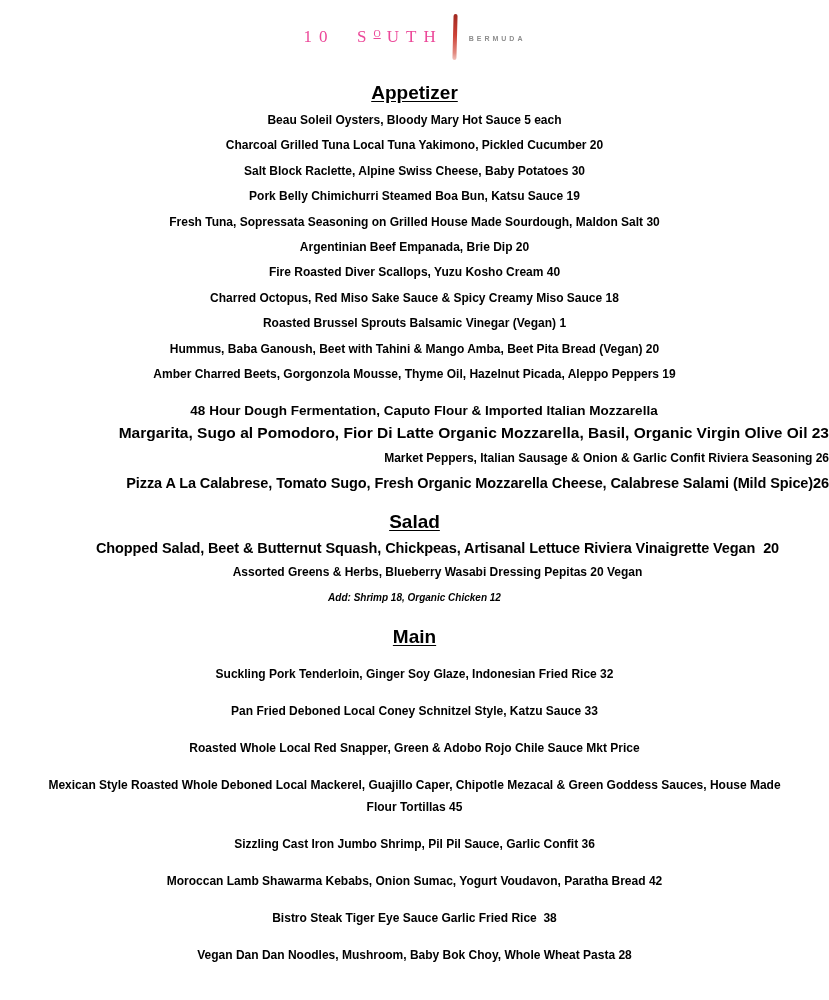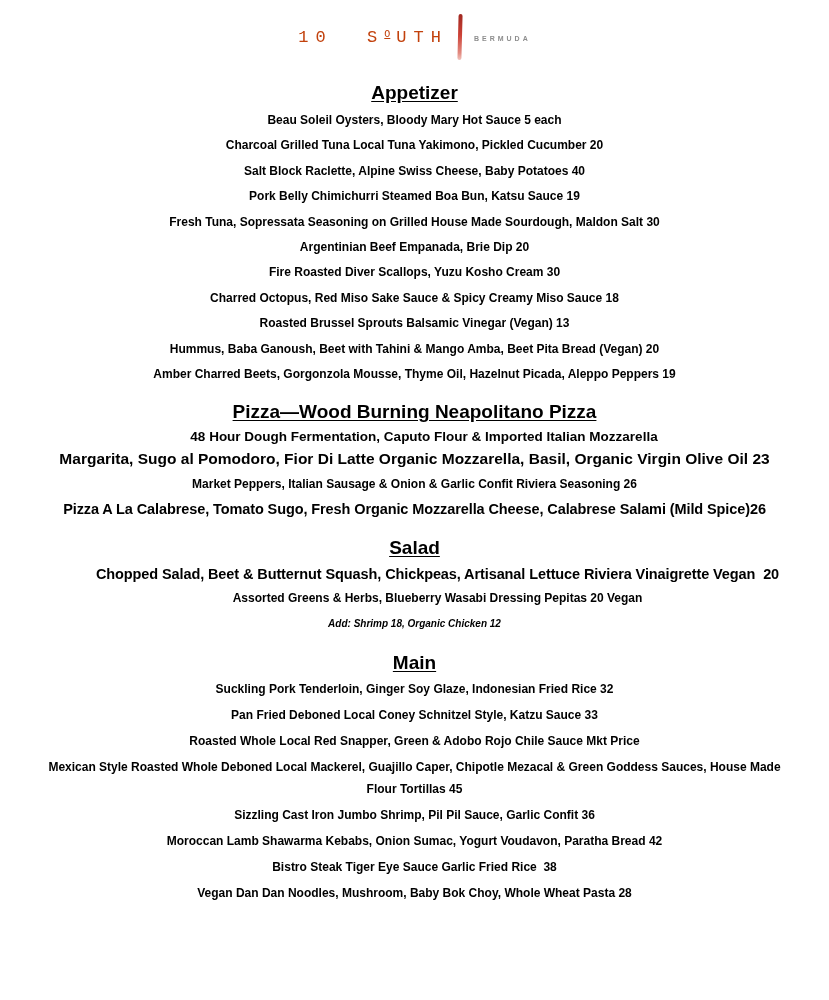--- a/index.html
+++ b/index.html
@@ -12,23 +12,23 @@
   }
   
   .logo {
     padding-top: 12px;
     height: 50px;
     display: flex;
     align-items: center;
     justify-content: center;
   }
   .brand {
-    font-family: Liberation Mono, monospace;
+    font-family: Liberation Serif, serif;
     font-size: 17px;
-    color: #c2410c;
+    color: #ec4899;
     letter-spacing: 7px;
     white-space: pre;
   }
   .brand .o-small {
     font-size: 10px;
     vertical-align: 5px;
     text-decoration: underline;
     letter-spacing: 0;
     margin-right: 6px;
   }
@@ -68,36 +68,36 @@
   .s-appetizer .item { line-height: 25.4px; }
   .s-pizza { margin-top: 14px; }
   .s-pizza .subtitle {
     margin: 1px;
     font-weight: bold;
     font-size: 13.5px;
     line-height: 19px;
     white-space: pre;
     padding-left: 19px;
   }
-  .s-pizza .item { line-height: 24.6px; }
+  .s-pizza .item { line-height: 24.6px; text-align: right; }
   .item.wide { font-size: 15.5px; }
   .item.condensed { font-size: 14px; letter-spacing: -0.1px; }
   .item.condensed2 { font-size: 14.5px; letter-spacing: -0.1px; }
   .s-salad { margin-top: 16px; }
   .s-salad .item { line-height: 23.5px; padding-left: 46px; }
   .s-salad .note {
     margin: 2px 0 0 0;
     font-weight: bold;
     font-style: italic;
     font-size: 10px;
     line-height: 24px;
     white-space: pre;
   }
   .s-main { margin-top: 16px; }
-  .s-main .item { line-height: 22px; margin: 4px 0; }
+  .s-main .item { line-height: 22px; margin: 15px 0; }
   .s-main .item.two-line {
     white-space: normal;
     max-width: 750px;
     margin-left: auto;
     margin-right: auto;
   }
 </style>
 </head>
 <body>
 
@@ -106,33 +106,32 @@
   <span class="stroke"></span>
   <span class="region">BERMUDA</span>
 </header>
 
 <main class="menu">
 
   <section class="s-appetizer">
     <h2 class="sec-title">Appetizer</h2>
     <p class="item">Beau Soleil Oysters, Bloody Mary Hot Sauce 5 each</p>
     <p class="item">Charcoal Grilled Tuna Local Tuna Yakimono, Pickled Cucumber 20</p>
-    <p class="item">Salt Block Raclette, Alpine Swiss Cheese, Baby Potatoes 40</p>
+    <p class="item">Salt Block Raclette, Alpine Swiss Cheese, Baby Potatoes 30</p>
     <p class="item">Pork Belly Chimichurri Steamed Boa Bun, Katsu Sauce 19</p>
     <p class="item">Fresh Tuna, Sopressata Seasoning on Grilled House Made Sourdough, Maldon Salt 30</p>
     <p class="item">Argentinian Beef Empanada, Brie Dip 20</p>
-    <p class="item">Fire Roasted Diver Scallops, Yuzu Kosho Cream 30</p>
+    <p class="item">Fire Roasted Diver Scallops, Yuzu Kosho Cream 40</p>
     <p class="item">Charred Octopus, Red Miso Sake Sauce &amp; Spicy Creamy Miso Sauce 18</p>
-    <p class="item">Roasted Brussel Sprouts Balsamic Vinegar (Vegan) 13</p>
+    <p class="item">Roasted Brussel Sprouts Balsamic Vinegar (Vegan) 1</p>
     <p class="item">Hummus, Baba Ganoush, Beet with Tahini &amp; Mango Amba, Beet Pita Bread (Vegan) 20</p>
     <p class="item">Amber Charred Beets, Gorgonzola Mousse, Thyme Oil, Hazelnut Picada, Aleppo Peppers 19</p>
   </section>
 
   <section class="s-pizza">
-    <h2 class="sec-title">Pizza—Wood Burning Neapolitano Pizza</h2>
     <p class="subtitle">48 Hour Dough Fermentation, Caputo Flour &amp; Imported Italian Mozzarella</p>
     <p class="item wide">Margarita, Sugo al Pomodoro, Fior Di Latte Organic Mozzarella, Basil, Organic Virgin Olive Oil 23</p>
     <p class="item">Market Peppers, Italian Sausage &amp; Onion &amp; Garlic Confit Riviera Seasoning 26</p>
     <p class="item condensed2">Pizza A La Calabrese, Tomato Sugo, Fresh Organic Mozzarella Cheese, Calabrese Salami (Mild Spice)26</p>
   </section>
 
   <section class="s-salad">
     <h2 class="sec-title">Salad</h2>
     <p class="item condensed2">Chopped Salad, Beet &amp; Butternut Squash, Chickpeas, Artisanal Lettuce Riviera Vinaigrette Vegan  20</p>
     <p class="item">Assorted Greens &amp; Herbs, Blueberry Wasabi Dressing Pepitas 20 Vegan</p>

